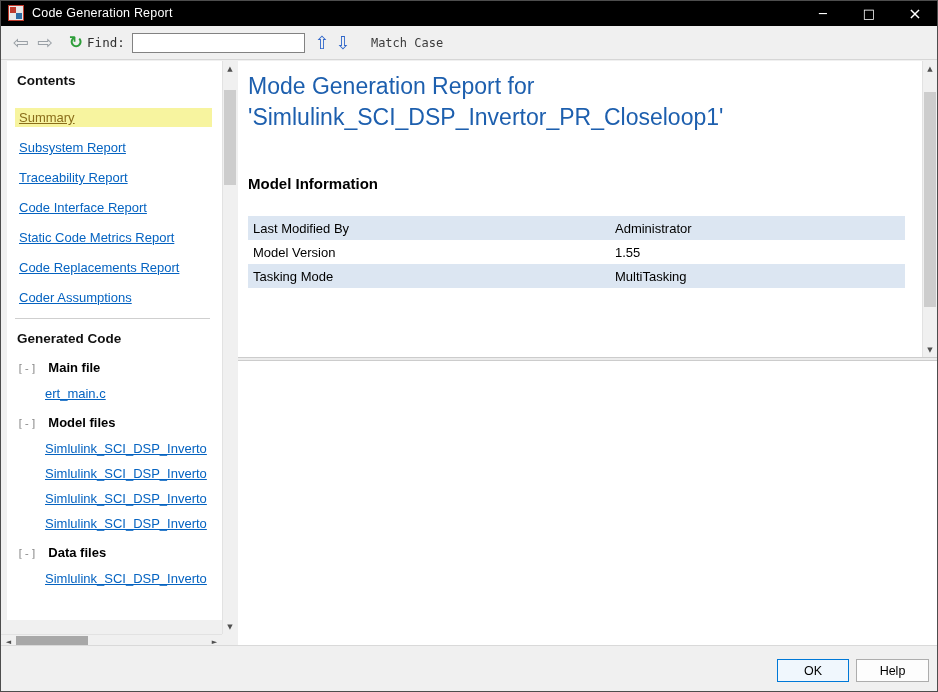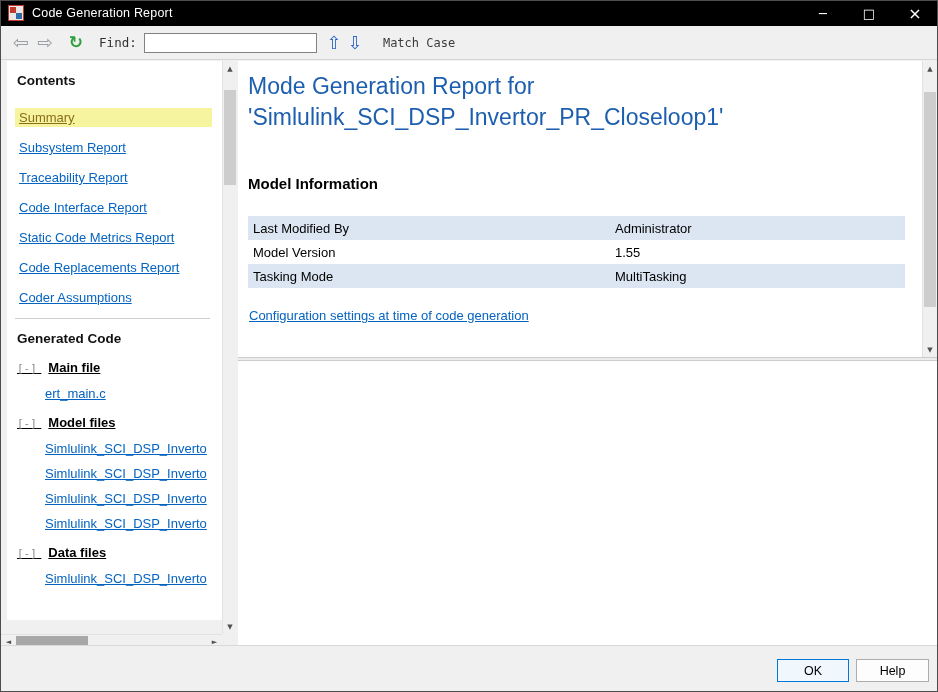--- a/index.html
+++ b/index.html
@@ -45,21 +45,21 @@
   }
   .nav-back { margin-left: 12px; }
   .nav-fwd  { margin-left: 8px; }
   .refresh-icon {
     font-family: "DejaVu Sans", sans-serif;
     font-size: 17px; font-weight: bold; color: #2e9e3a;
     margin-left: 16px; line-height: 1;
   }
   .find-label {
     font-family: "DejaVu Sans Mono", monospace;
-    font-size: 12.5px; color: #303030; margin-left: 16px;
+    font-size: 12.5px; color: #303030; margin-left: 4px;
   }
   .find-input {
     margin-left: 7px; width: 173px; height: 20px;
     border: 1px solid #828282; background: #fff;
     font-family: "Liberation Sans", sans-serif; font-size: 12px;
     padding: 0 4px; outline: none;
   }
   .find-arrow {
     font-family: "DejaVu Sans", sans-serif;
     font-size: 18px; color: #2f66c9; line-height: 1;
@@ -86,21 +86,21 @@
     padding: 2px 4px; margin: 0 10px 11px 0; white-space: nowrap;
   }
   .toc-link.active {
     background: #f7f49f; color: #8a6d1a;
   }
   .toc-divider {
     border: none; border-top: 1px solid #cfcfcf;
     margin: 6px 12px 12px 0;
   }
   .generated-heading { margin: 2px 0 12px 2px; }
-  .tree-group { margin: 12px 12px 10px 2px; white-space: nowrap; text-decoration: underline; }
+  .tree-group { margin: 12px 12px 10px 2px; white-space: nowrap; }
   .tree-toggle {
     font-family: "DejaVu Sans Mono", monospace;
     font-size: 11px; color: #8a8a8a; cursor: pointer;
   }
   .tree-label { font-size: 13px; font-weight: bold; margin-left: 7px; }
   .file-link {
     display: block; font-size: 13px; color: #0563c1;
     text-decoration: underline; cursor: pointer;
     margin: 0 0 10px 30px; white-space: nowrap; overflow: hidden;
     max-width: 175px;
@@ -281,21 +281,20 @@
       <tr>
         <td class="label-col">Model Version</td>
         <td>1.55</td>
       </tr>
       <tr>
         <td class="label-col">Tasking Mode</td>
         <td>MultiTasking</td>
       </tr>
     </tbody>
   </table>
-  <a class="config-link">Configuration settings at time of code generation</a>
 </div>
 
 <div class="vscroll main-vscroll">
   <div class="scroll-btn">▲</div>
   <div class="track">
       <div class="vthumb"></div>
     </div>
   <div class="scroll-btn">▼</div>
 </div>
 

